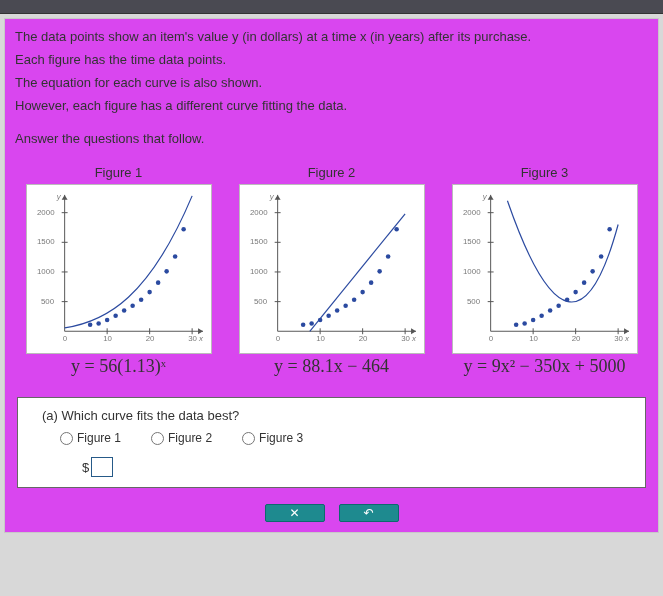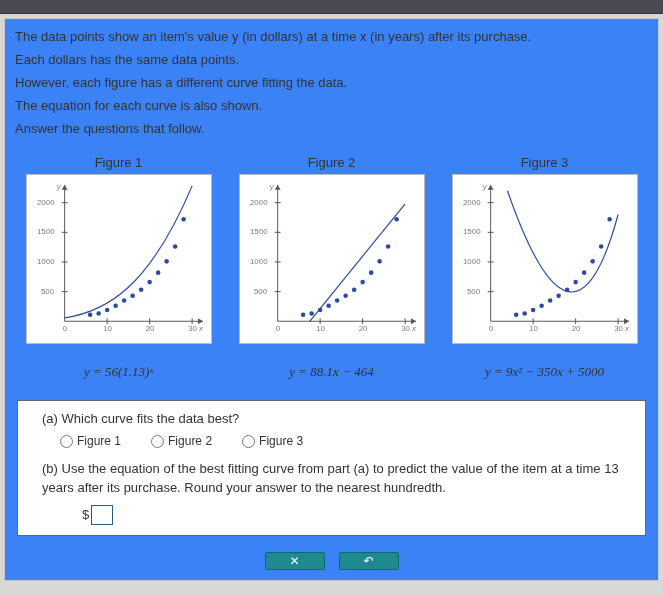--- a/index.html
+++ b/index.html
@@ -9,44 +9,44 @@
     width: 663px;
     font-size: 13px;
     color: #333;
   }
   .header-strip {
     background: #4a4a52;
     height: 14px;
     border-bottom: 1px solid #333;
   }
   .main {
-    background: #3b82f6;
+    background: #d946ef;
     margin: 4px;
     border: 1px solid #c8c8c8;
     padding: 10px;
   }
   .intro p { margin-bottom: 6px; line-height: 1.3; }
-  .intro .ans { margin-top: 6px; }
+  .intro .ans { margin-top: 16px; }
   .figs {
     display: flex;
     justify-content: space-around;
     margin: 18px 0 20px 0;
     gap: 6px;
   }
   .fig-col { text-align: center; width: 200px; }
   .fig-title { font-size: 13px; margin-bottom: 4px; }
   .chart-box {
     width: 186px; height: 170px;
     border: 1px solid #bbb;
     background: #fff;
     position: relative;
     margin: 0 auto;
   }
   .chart-svg { width: 100%; height: 100%; display: block; }
-  .eq { font-size: 13px; margin-top: 20px; font-style: italic; font-family: 'Times New Roman', serif; }
+  .eq { font-size: 18px; margin-top: 2px; font-family: 'Times New Roman', serif; }
   .qbox {
     border: 1px solid #666;
     padding: 10px 24px;
     margin: 4px 2px 12px 2px;
     background: #fff;
   }
   .qbox .q { margin-bottom: 8px; }
   .opts { display: flex; gap: 30px; margin: 0 0 12px 18px; align-items: center; }
   .opts label { display: flex; align-items: center; gap: 4px; font-size: 12px; }
   .opts input[type=radio] { margin: 0; }
@@ -80,23 +80,23 @@
 </style>
 </head>
 <body>
 
 <div class="header-strip"></div>
 
 <div class="main">
 
   <div class="intro">
     <p>The data points show an item's value y (in dollars) at a time x (in years) after its purchase.</p>
-    <p>Each dollars has the same data points.</p>
+    <p>Each figure has the time data points.</p>
+    <p>The equation for each curve is also shown.</p>
     <p>However, each figure has a different curve fitting the data.</p>
-    <p>The equation for each curve is also shown.</p>
     <p class="ans">Answer the questions that follow.</p>
   </div>
 
   <div class="figs">
 
     <div class="fig-col">
       <div class="fig-title">Figure 1</div>
       <div class="chart-box">
         <svg class="chart-svg" viewBox="0 0 186 170">
           <line x1="38" y1="148" x2="178" y2="148" stroke="#555" stroke-width="1"></line>
@@ -258,21 +258,20 @@
       </label>
       <label>
         <input type="radio" name="fit" style="">
         <span>Figure 2</span>
       </label>
       <label>
         <input type="radio" name="fit" style="">
         <span>Figure 3</span>
       </label>
     </div>
-    <div class="partb">(b) Use the equation of the best fitting curve from part (a) to predict the value of the item at a time 13 years after its purchase. Round your answer to the nearest hundredth.</div>
     <div class="ans-field">
       <span>$</span>
       <input type="text" style="">
     </div>
   </div>
 
   <div class="footer-btns">
     <div class="btn">
       <span>✕</span>
     </div>

